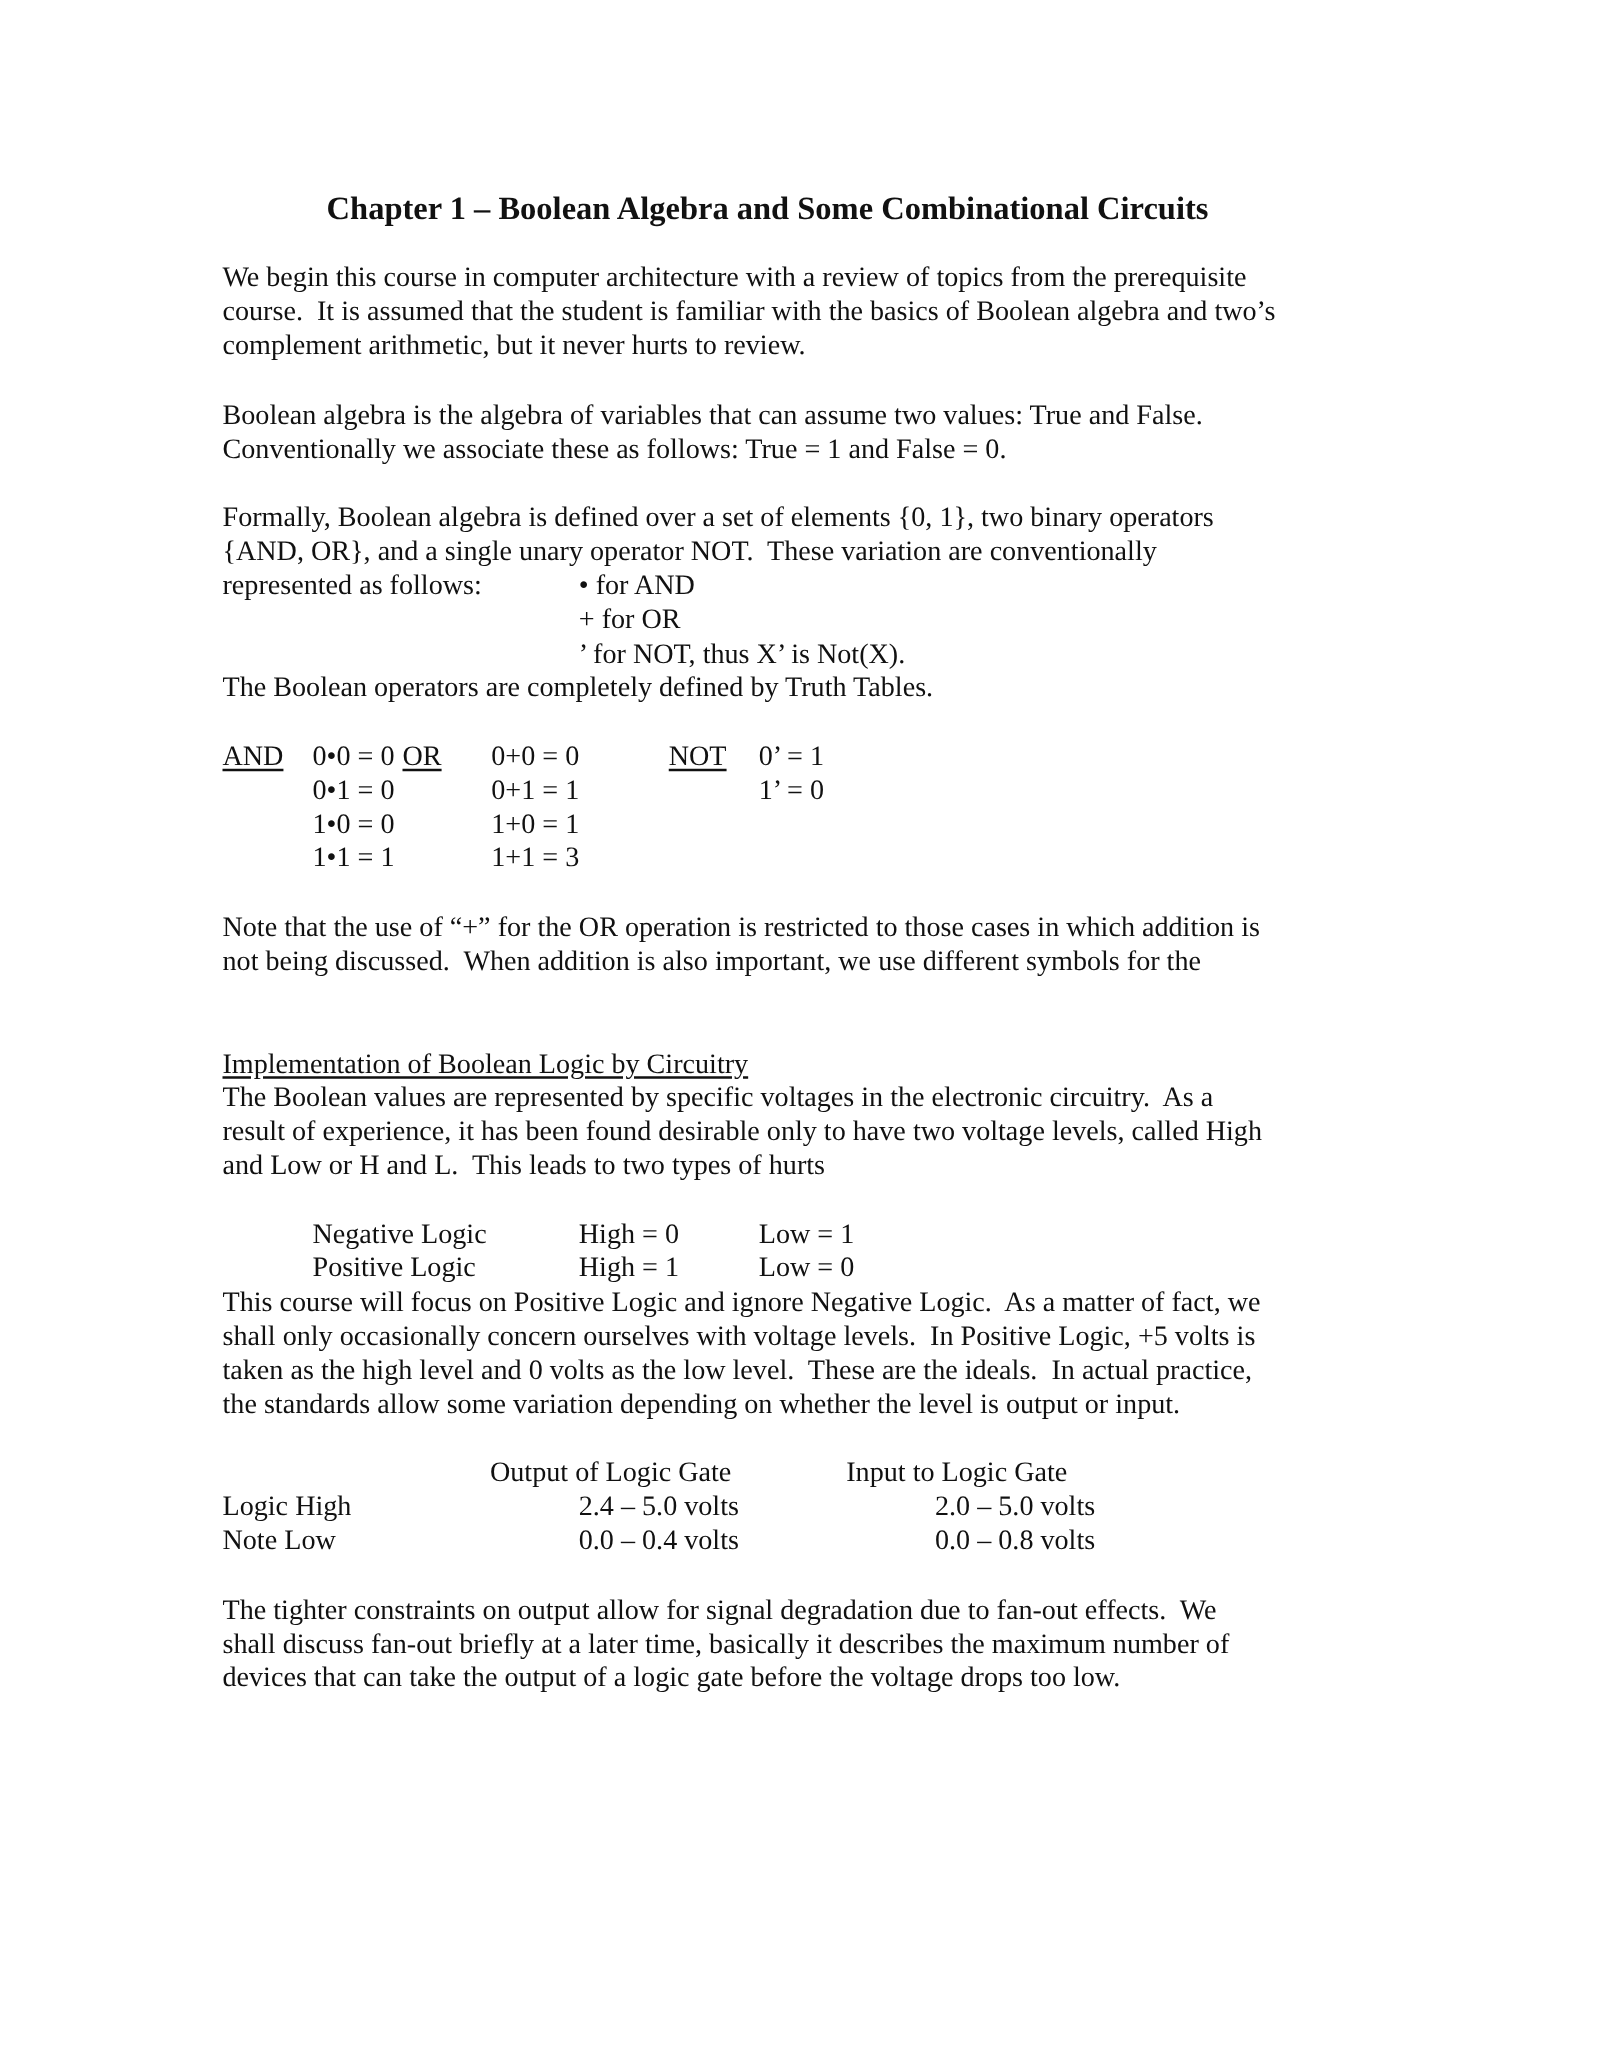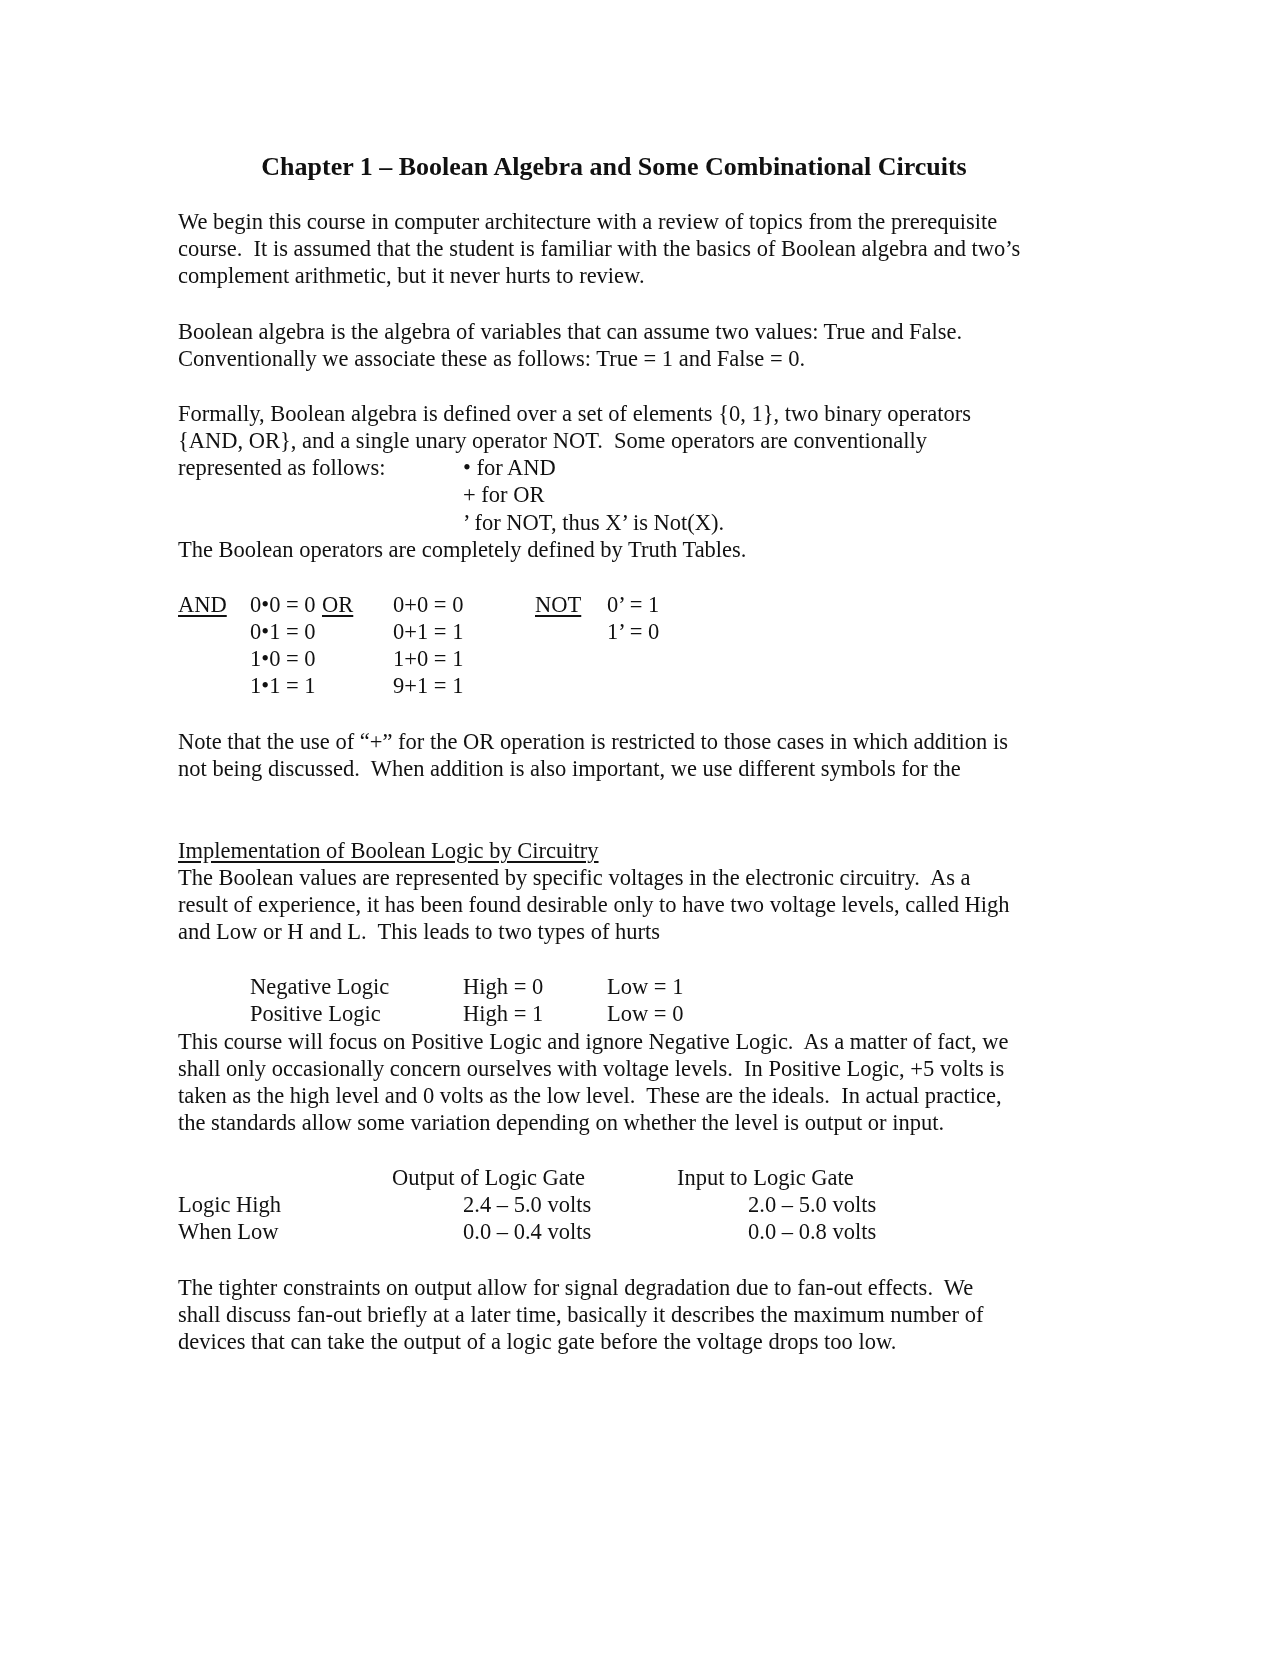--- a/index.html
+++ b/index.html
@@ -19,39 +19,39 @@
   <div class="title">Chapter 1 – Boolean Algebra and Some Combinational Circuits</div>
 
   <div class="ln" style="left:178px; top:208px;">We begin this course in computer architecture with a review of topics from the prerequisite</div>
   <div class="ln" style="left:178px; top:235px;">course.  It is assumed that the student is familiar with the basics of Boolean algebra and two’s</div>
   <div class="ln" style="left:178px; top:262px;">complement arithmetic, but it never hurts to review.</div>
 
   <div class="ln" style="left:178px; top:318px;">Boolean algebra is the algebra of variables that can assume two values: True and False.</div>
   <div class="ln" style="left:178px; top:345px;">Conventionally we associate these as follows: True = 1 and False = 0.</div>
 
   <div class="ln" style="left:178px; top:400px;">Formally, Boolean algebra is defined over a set of elements {0, 1}, two binary operators</div>
-  <div class="ln" style="left:178px; top:427px;">{AND, OR}, and a single unary operator NOT.  Some operators are conventionally</div>
+  <div class="ln" style="left:178px; top:427px;">{AND, OR}, and a single unary operator NOT.  These variation are conventionally</div>
   <div class="ln" style="left:178px; top:454px;">represented as follows:</div>
   <div class="ln" style="left:463px; top:454px;">• for AND</div>
   <div class="ln" style="left:463px; top:481px;">+ for OR</div>
   <div class="ln" style="left:463px; top:509px;">’ for NOT, thus X’ is Not(X).</div>
   <div class="ln" style="left:178px; top:536px;">The Boolean operators are completely defined by Truth Tables.</div>
 
   <div>
     <div class="ln u" style="left:178px; top:591px;">AND</div>
     <div class="ln" style="left:250px; top:591px;">0•0 = 0</div>
     <div class="ln" style="left:250px; top:618px;">0•1 = 0</div>
     <div class="ln" style="left:250px; top:645px;">1•0 = 0</div>
     <div class="ln" style="left:250px; top:672px;">1•1 = 1</div>
 
     <div class="ln u" style="left:322px; top:591px;">OR</div>
     <div class="ln" style="left:393px; top:591px;">0+0 = 0</div>
     <div class="ln" style="left:393px; top:618px;">0+1 = 1</div>
     <div class="ln" style="left:393px; top:645px;">1+0 = 1</div>
-    <div class="ln" style="left:393px; top:672px;">9+1 = 1</div>
+    <div class="ln" style="left:393px; top:672px;">1+1 = 3</div>
 
     <div class="ln u" style="left:535px; top:591px;">NOT</div>
     <div class="ln" style="left:607px; top:591px;">0’ = 1</div>
     <div class="ln" style="left:607px; top:618px;">1’ = 0</div>
   </div>
 
   <div class="ln" style="left:178px; top:728px;">Note that the use of “+” for the OR operation is restricted to those cases in which addition is</div>
   <div class="ln" style="left:178px; top:755px;">not being discussed.  When addition is also important, we use different symbols for the</div>
 
   <div class="ln u" style="left:178px; top:837px;">Implementation of Boolean Logic by Circuitry</div>
@@ -72,21 +72,21 @@
   <div class="ln" style="left:178px; top:1055px;">shall only occasionally concern ourselves with voltage levels.  In Positive Logic, +5 volts is</div>
   <div class="ln" style="left:178px; top:1082px;">taken as the high level and 0 volts as the low level.  These are the ideals.  In actual practice,</div>
   <div class="ln" style="left:178px; top:1109px;">the standards allow some variation depending on whether the level is output or input.</div>
 
   <div>
     <div class="ln" style="left:392px; top:1164px;">Output of Logic Gate</div>
     <div class="ln" style="left:677px; top:1164px;">Input to Logic Gate</div>
     <div class="ln" style="left:178px; top:1191px;">Logic High</div>
     <div class="ln" style="left:463px; top:1191px;">2.4 – 5.0 volts</div>
     <div class="ln" style="left:748px; top:1191px;">2.0 – 5.0 volts</div>
-    <div class="ln" style="left:178px; top:1218px;">When Low</div>
+    <div class="ln" style="left:178px; top:1218px;">Note Low</div>
     <div class="ln" style="left:463px; top:1218px;">0.0 – 0.4 volts</div>
     <div class="ln" style="left:748px; top:1218px;">0.0 – 0.8 volts</div>
   </div>
 
   <div class="ln" style="left:178px; top:1274px;">The tighter constraints on output allow for signal degradation due to fan-out effects.  We</div>
   <div class="ln" style="left:178px; top:1301px;">shall discuss fan-out briefly at a later time, basically it describes the maximum number of</div>
   <div class="ln" style="left:178px; top:1328px;">devices that can take the output of a logic gate before the voltage drops too low.</div>
 
 </div>
 

